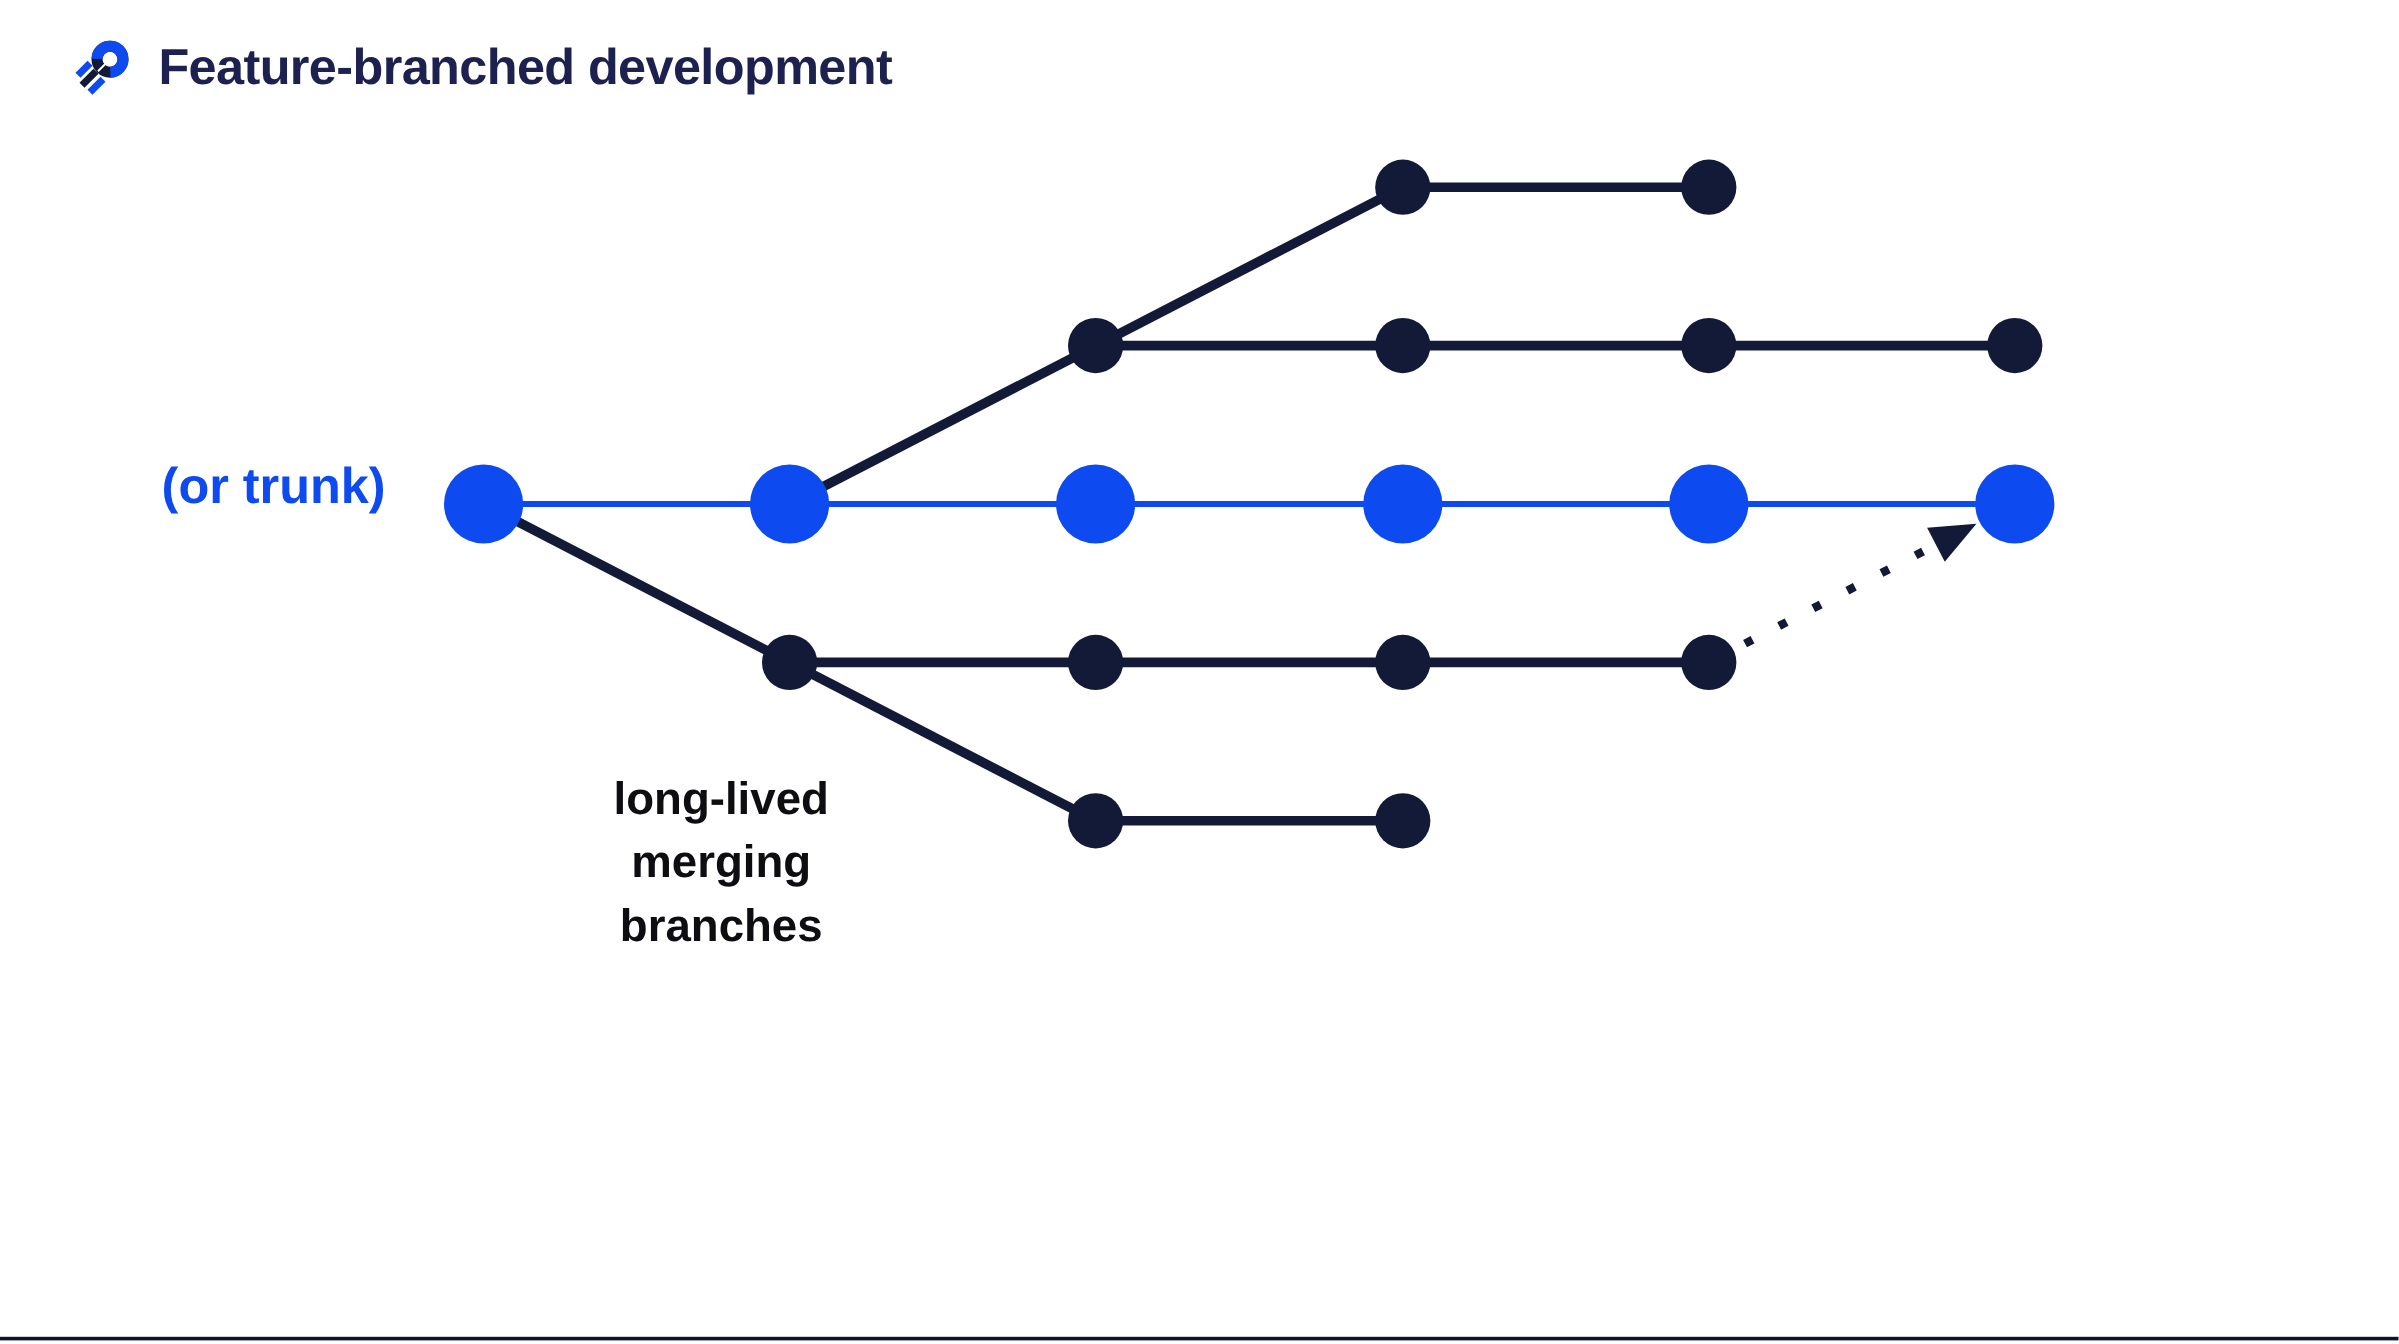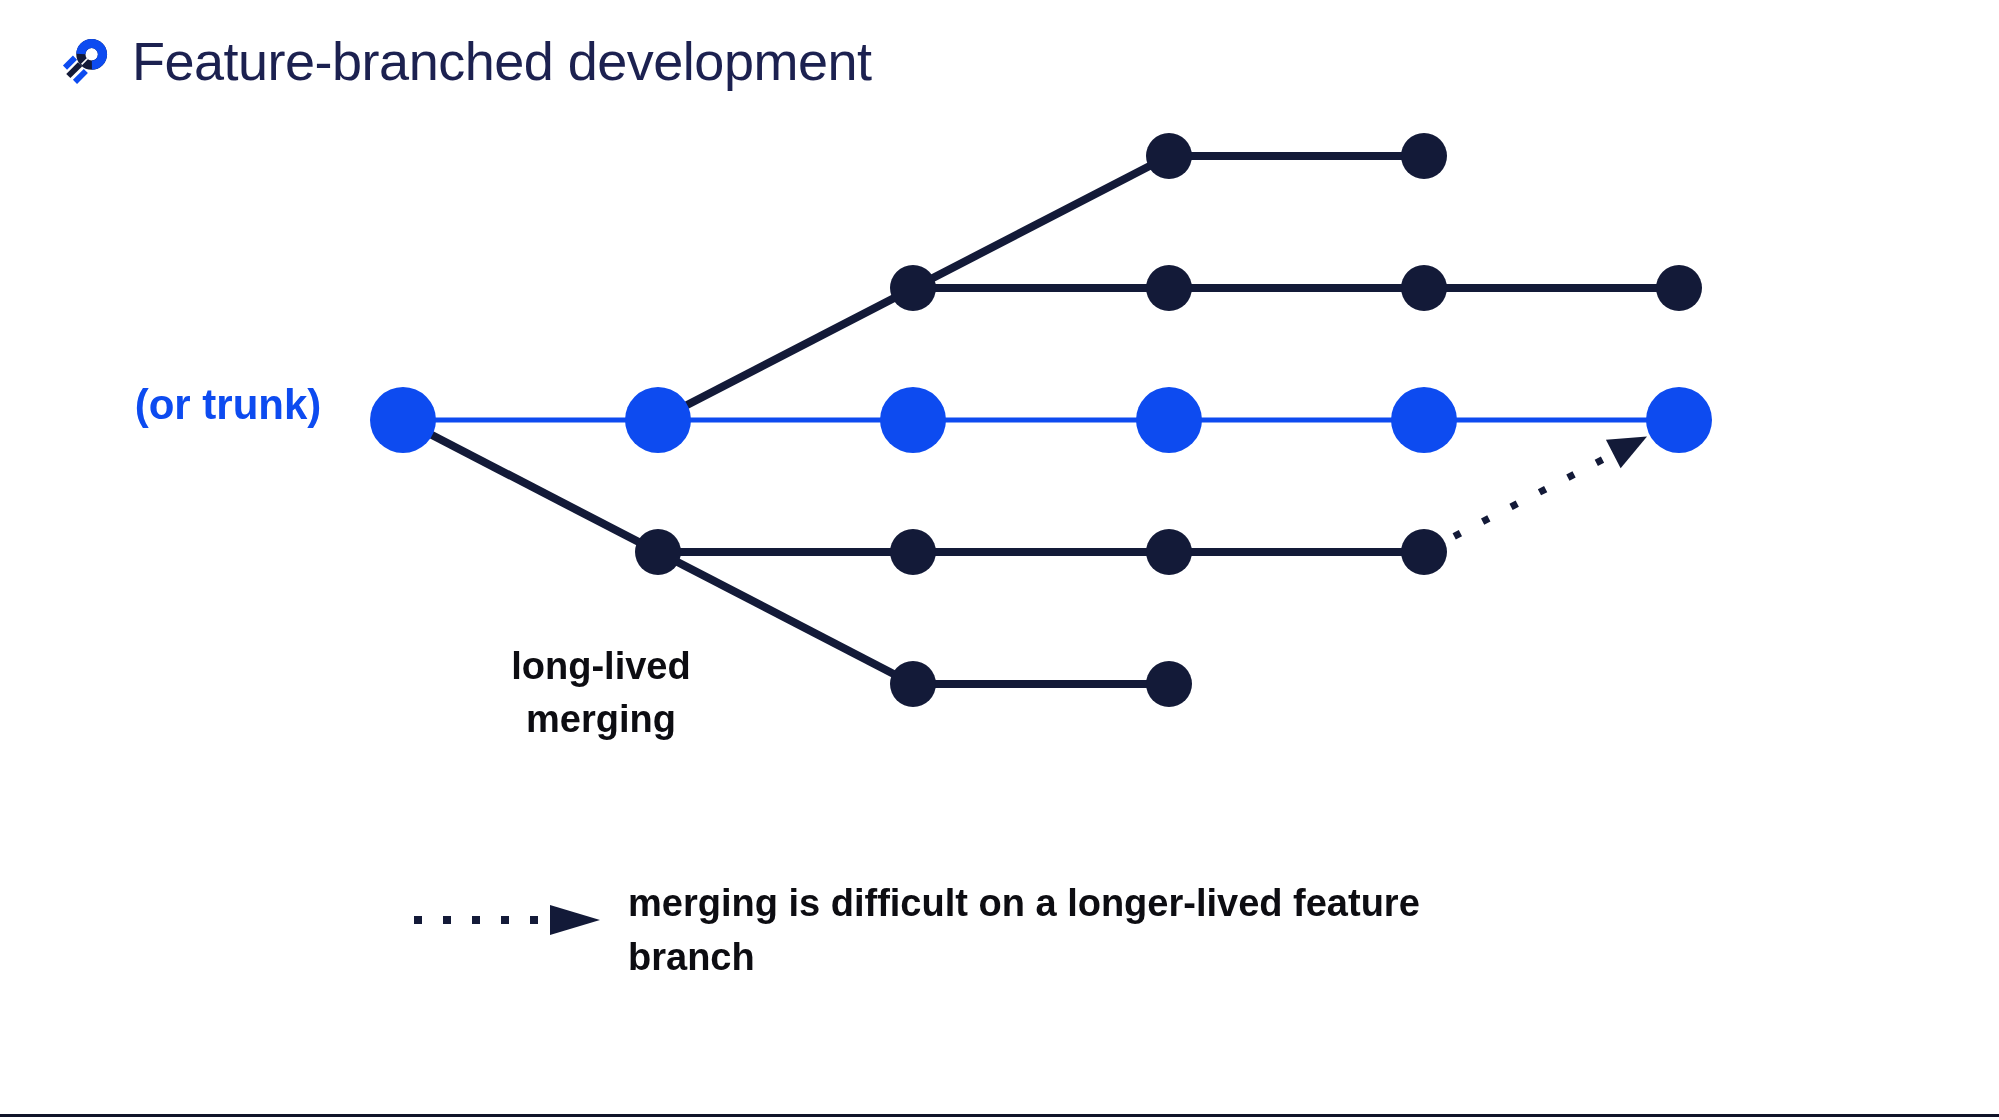--- a/index.html
+++ b/index.html
@@ -7,21 +7,21 @@
     position:relative;
     width:1999px;height:1120px;
     background:#ffffff;
     overflow:hidden;
     font-family:"Liberation Sans", sans-serif;
   }
   .header{position:absolute;left:60px;top:30px;display:flex;align-items:center;gap:22px;}
   .logo{width:50px;height:52px;flex:0 0 auto;}
   .title{
     margin:0;
-    font-size:54px;font-weight:400;letter-spacing:-0.5px;
+    font-size:42px;font-weight:700;letter-spacing:-0.5px;
     color:var(--title,#1c2150);
     white-space:nowrap;
   }
   .graph{position:absolute;left:0;top:0;width:1999px;height:1120px;}
   .label{position:absolute;font-weight:700;text-align:center;}
   .master-label{
     left:97px;top:378px;width:262px;
     font-size:42px;line-height:53px;
     color:var(--blue,#0d4bf0);
   }
@@ -90,28 +90,19 @@
       <circle cx="1169" cy="684" r="23" fill="#131a38"></circle>
     </svg>
 
   <div class="label master-label">
     <div>(or trunk)</div>
   </div>
 
   <div class="label longlived-label">
     <div>long-lived</div>
     <div>merging</div>
+    <div>branches</div>
   </div>
 
-  <div class="legend">
-    <svg class="legend-arrow" viewBox="0 0 200 44" aria-hidden="true">
-      <line x1="6" y1="22" x2="136" y2="22" stroke="var(--navy,#131a38)" stroke-width="8" stroke-dasharray="8 21"></line>
-      <polygon points="142,7 142,37 192,22" fill="var(--navy,#131a38)"></polygon>
-    </svg>
-    <div class="legend-text">
-      <div>merging is difficult on a longer-lived feature</div>
-      <div>branch</div>
-    </div>
-  </div>
 
   <div class="bottom-rule"></div>
 
 </div>
 
 </body></html>

